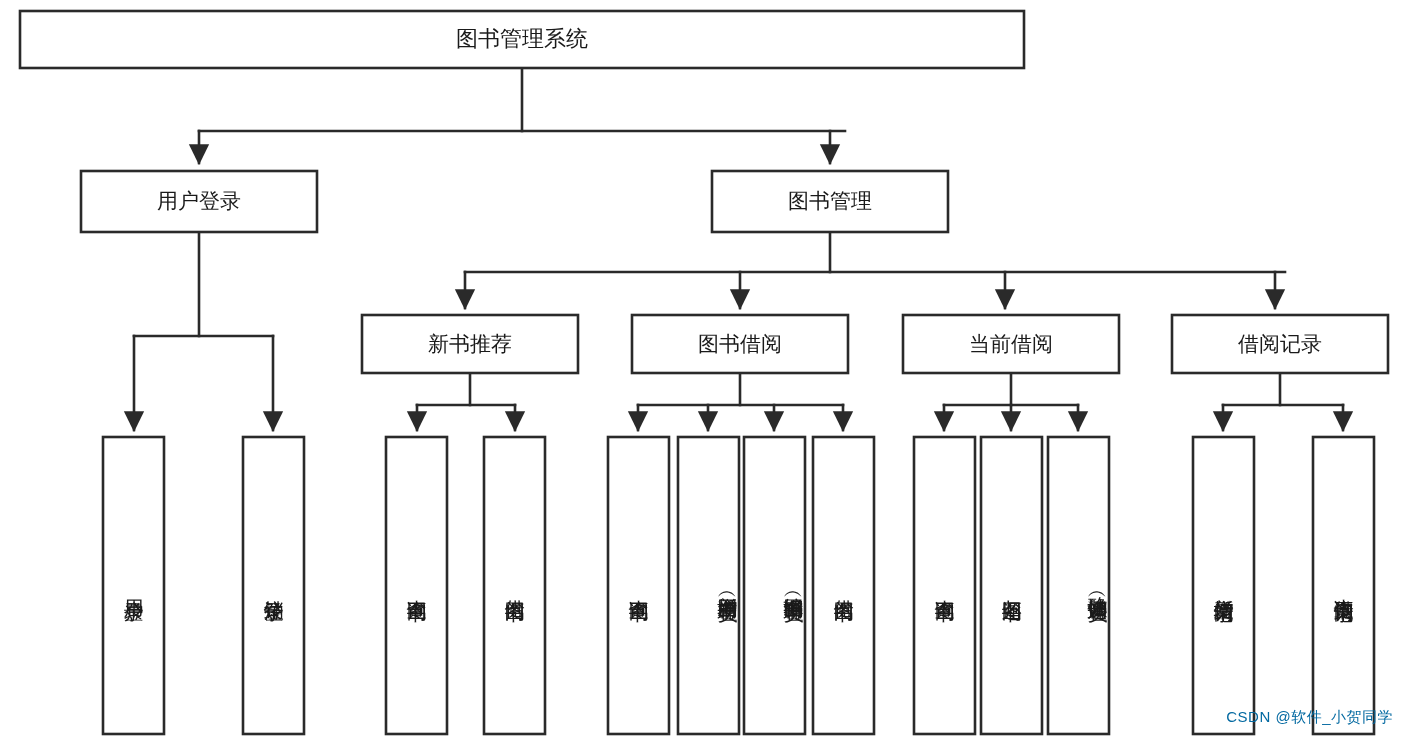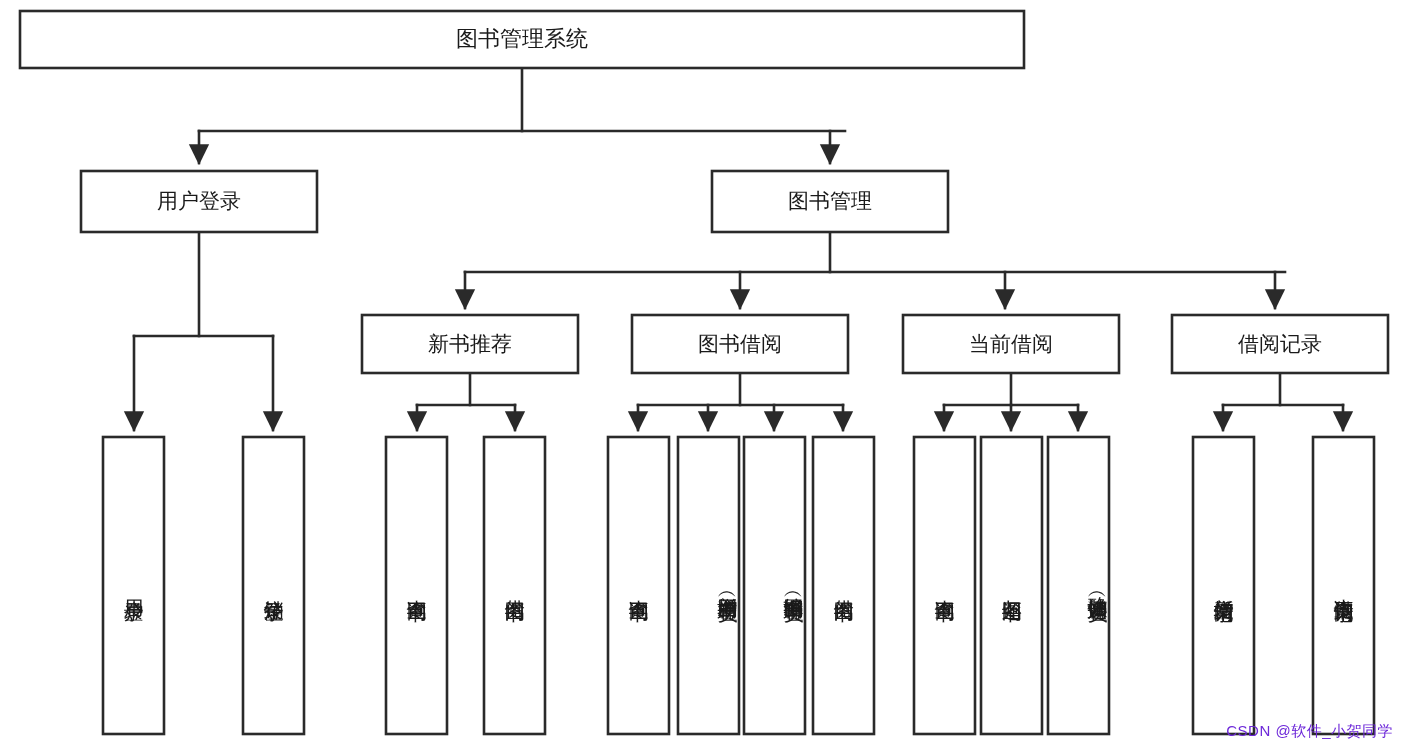--- a/index.html
+++ b/index.html
@@ -57,23 +57,23 @@
     font-size: 20px;
     line-height: 1.18;
     letter-spacing: 1px;
     color: #1a1a1a;
     white-space: nowrap;
     pointer-events: none;
   }
   .watermark {
     position: absolute;
     right: 12px;
-    bottom: 6px;
+    bottom: 20px;
     font-size: 15px;
-    color: #6d28d9;
+    color: #0369a1;
     letter-spacing: 0.5px;
     white-space: nowrap;
   }
 </style>
 </head>
 <body>
 
 <div id="diagram-root">
 
   <svg class="diagram-canvas" viewBox="0 0 1405 747">

